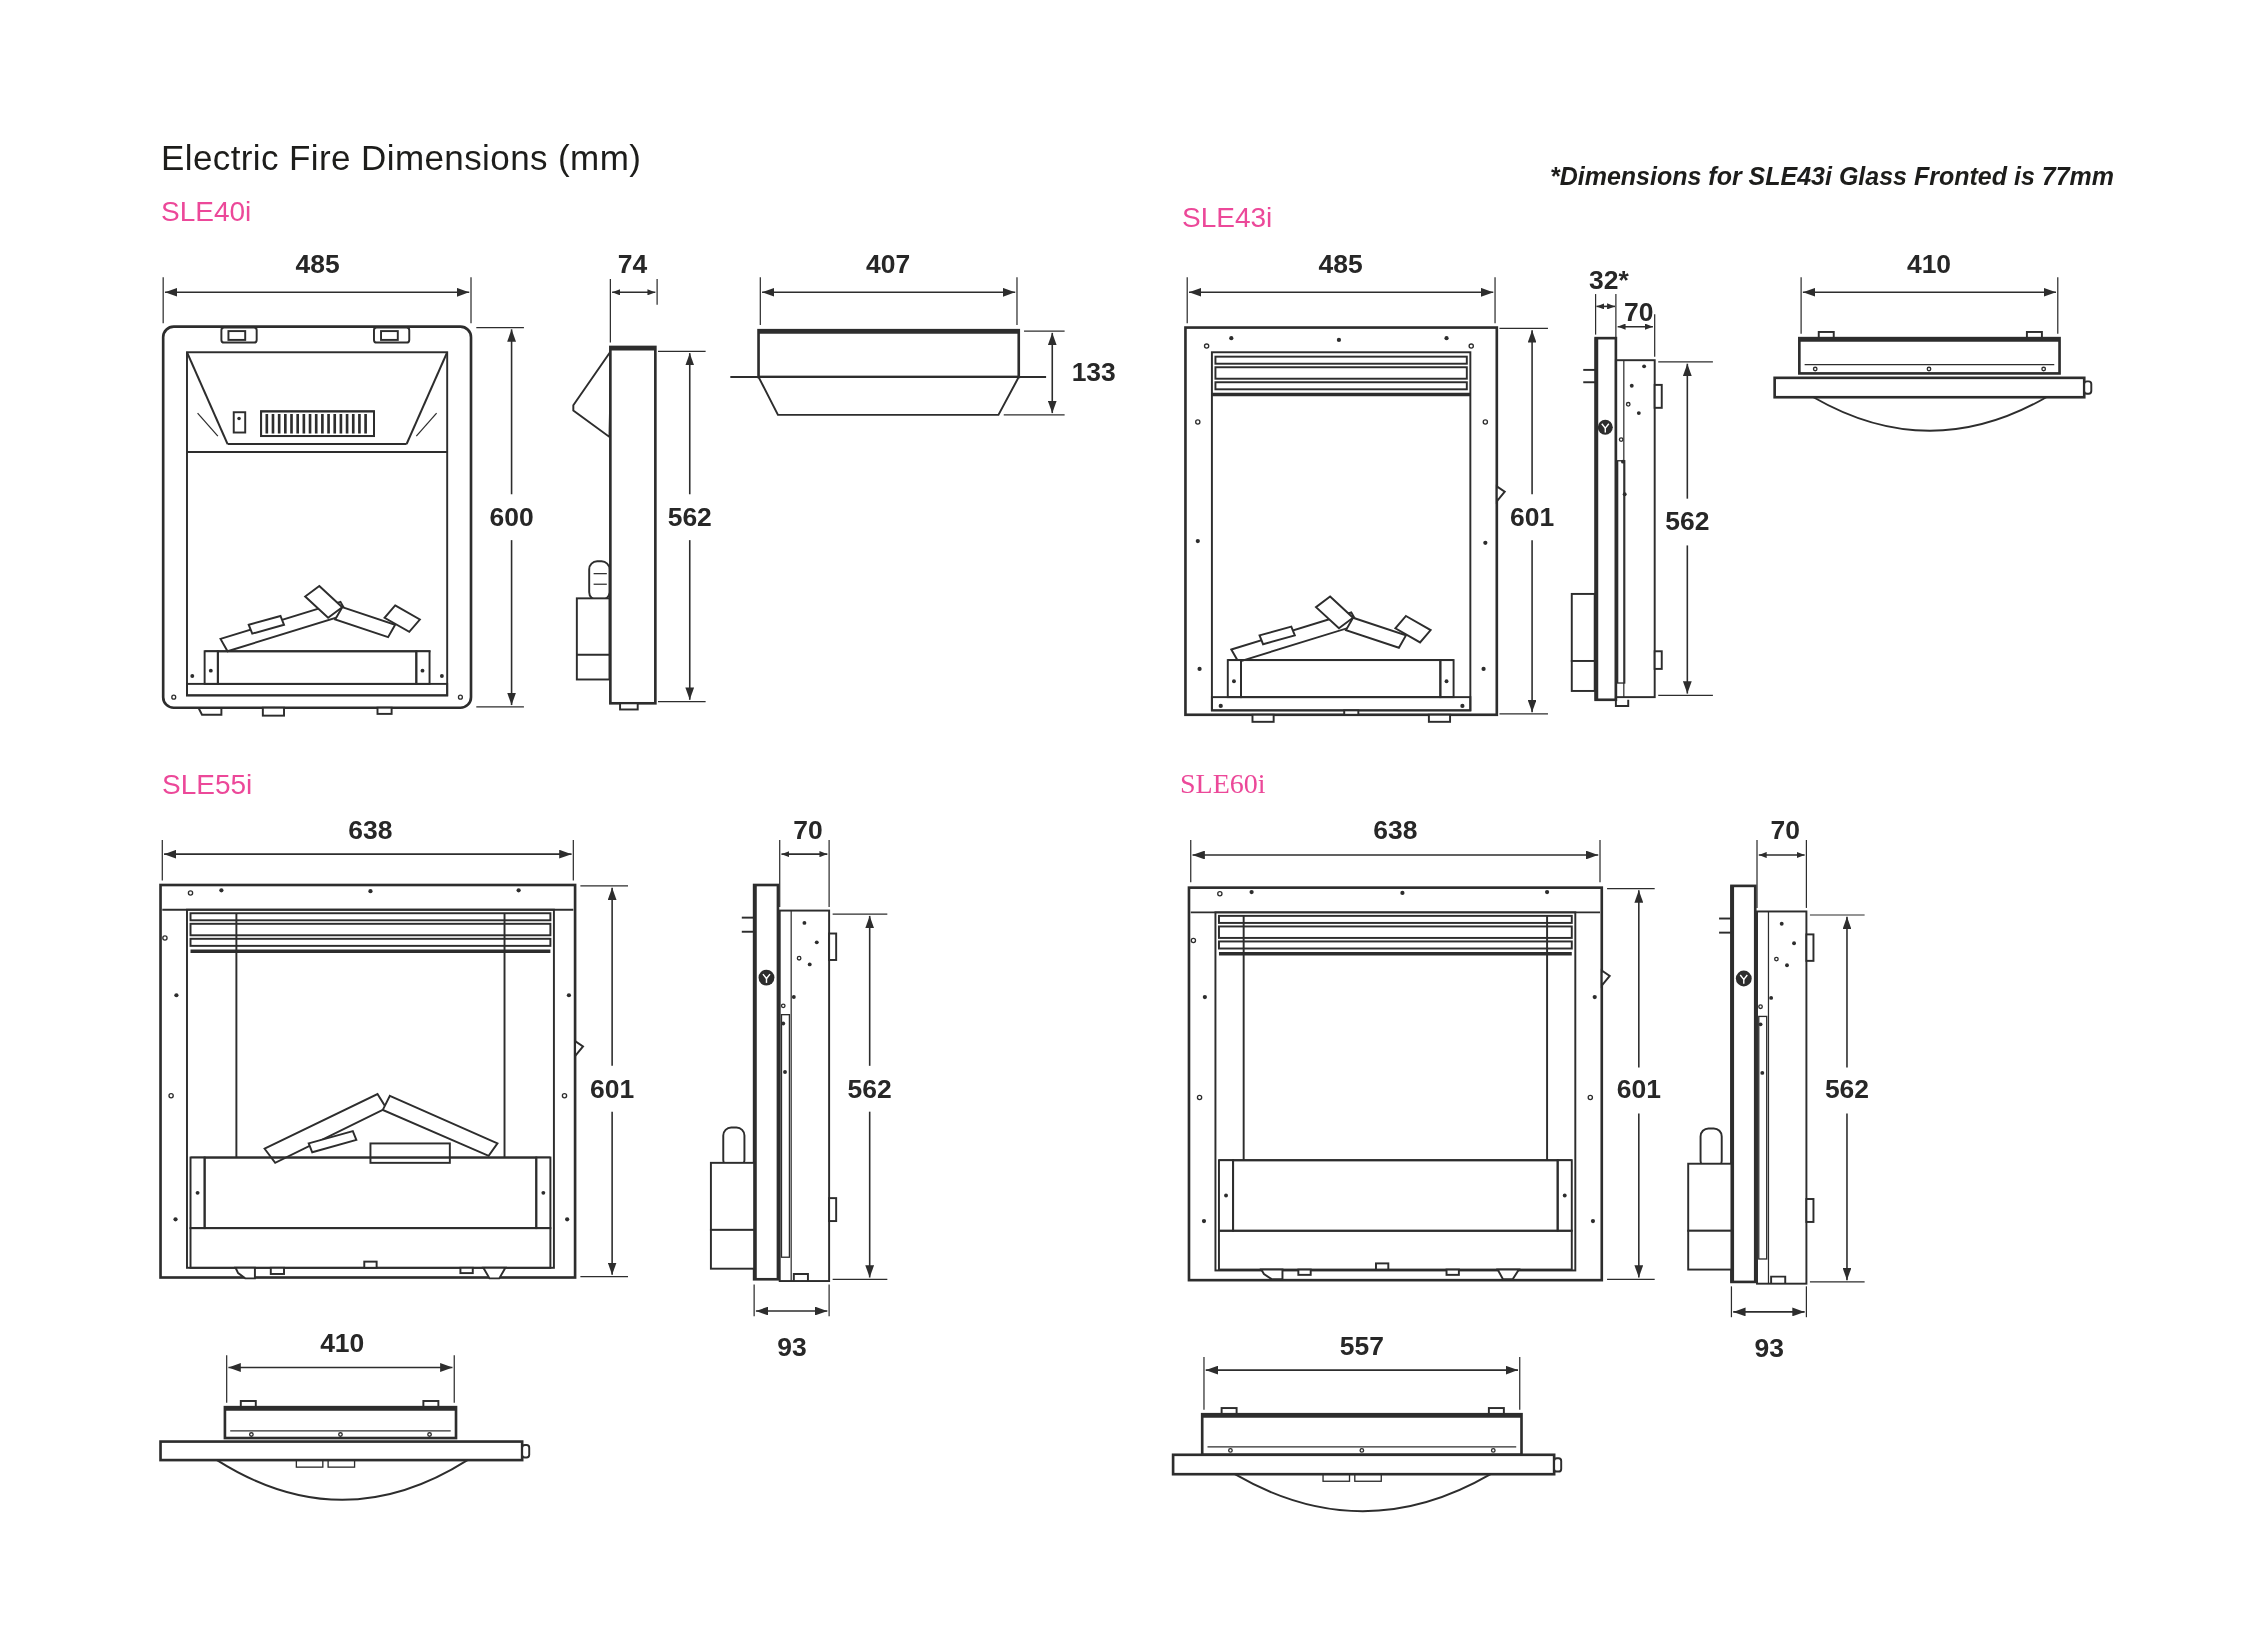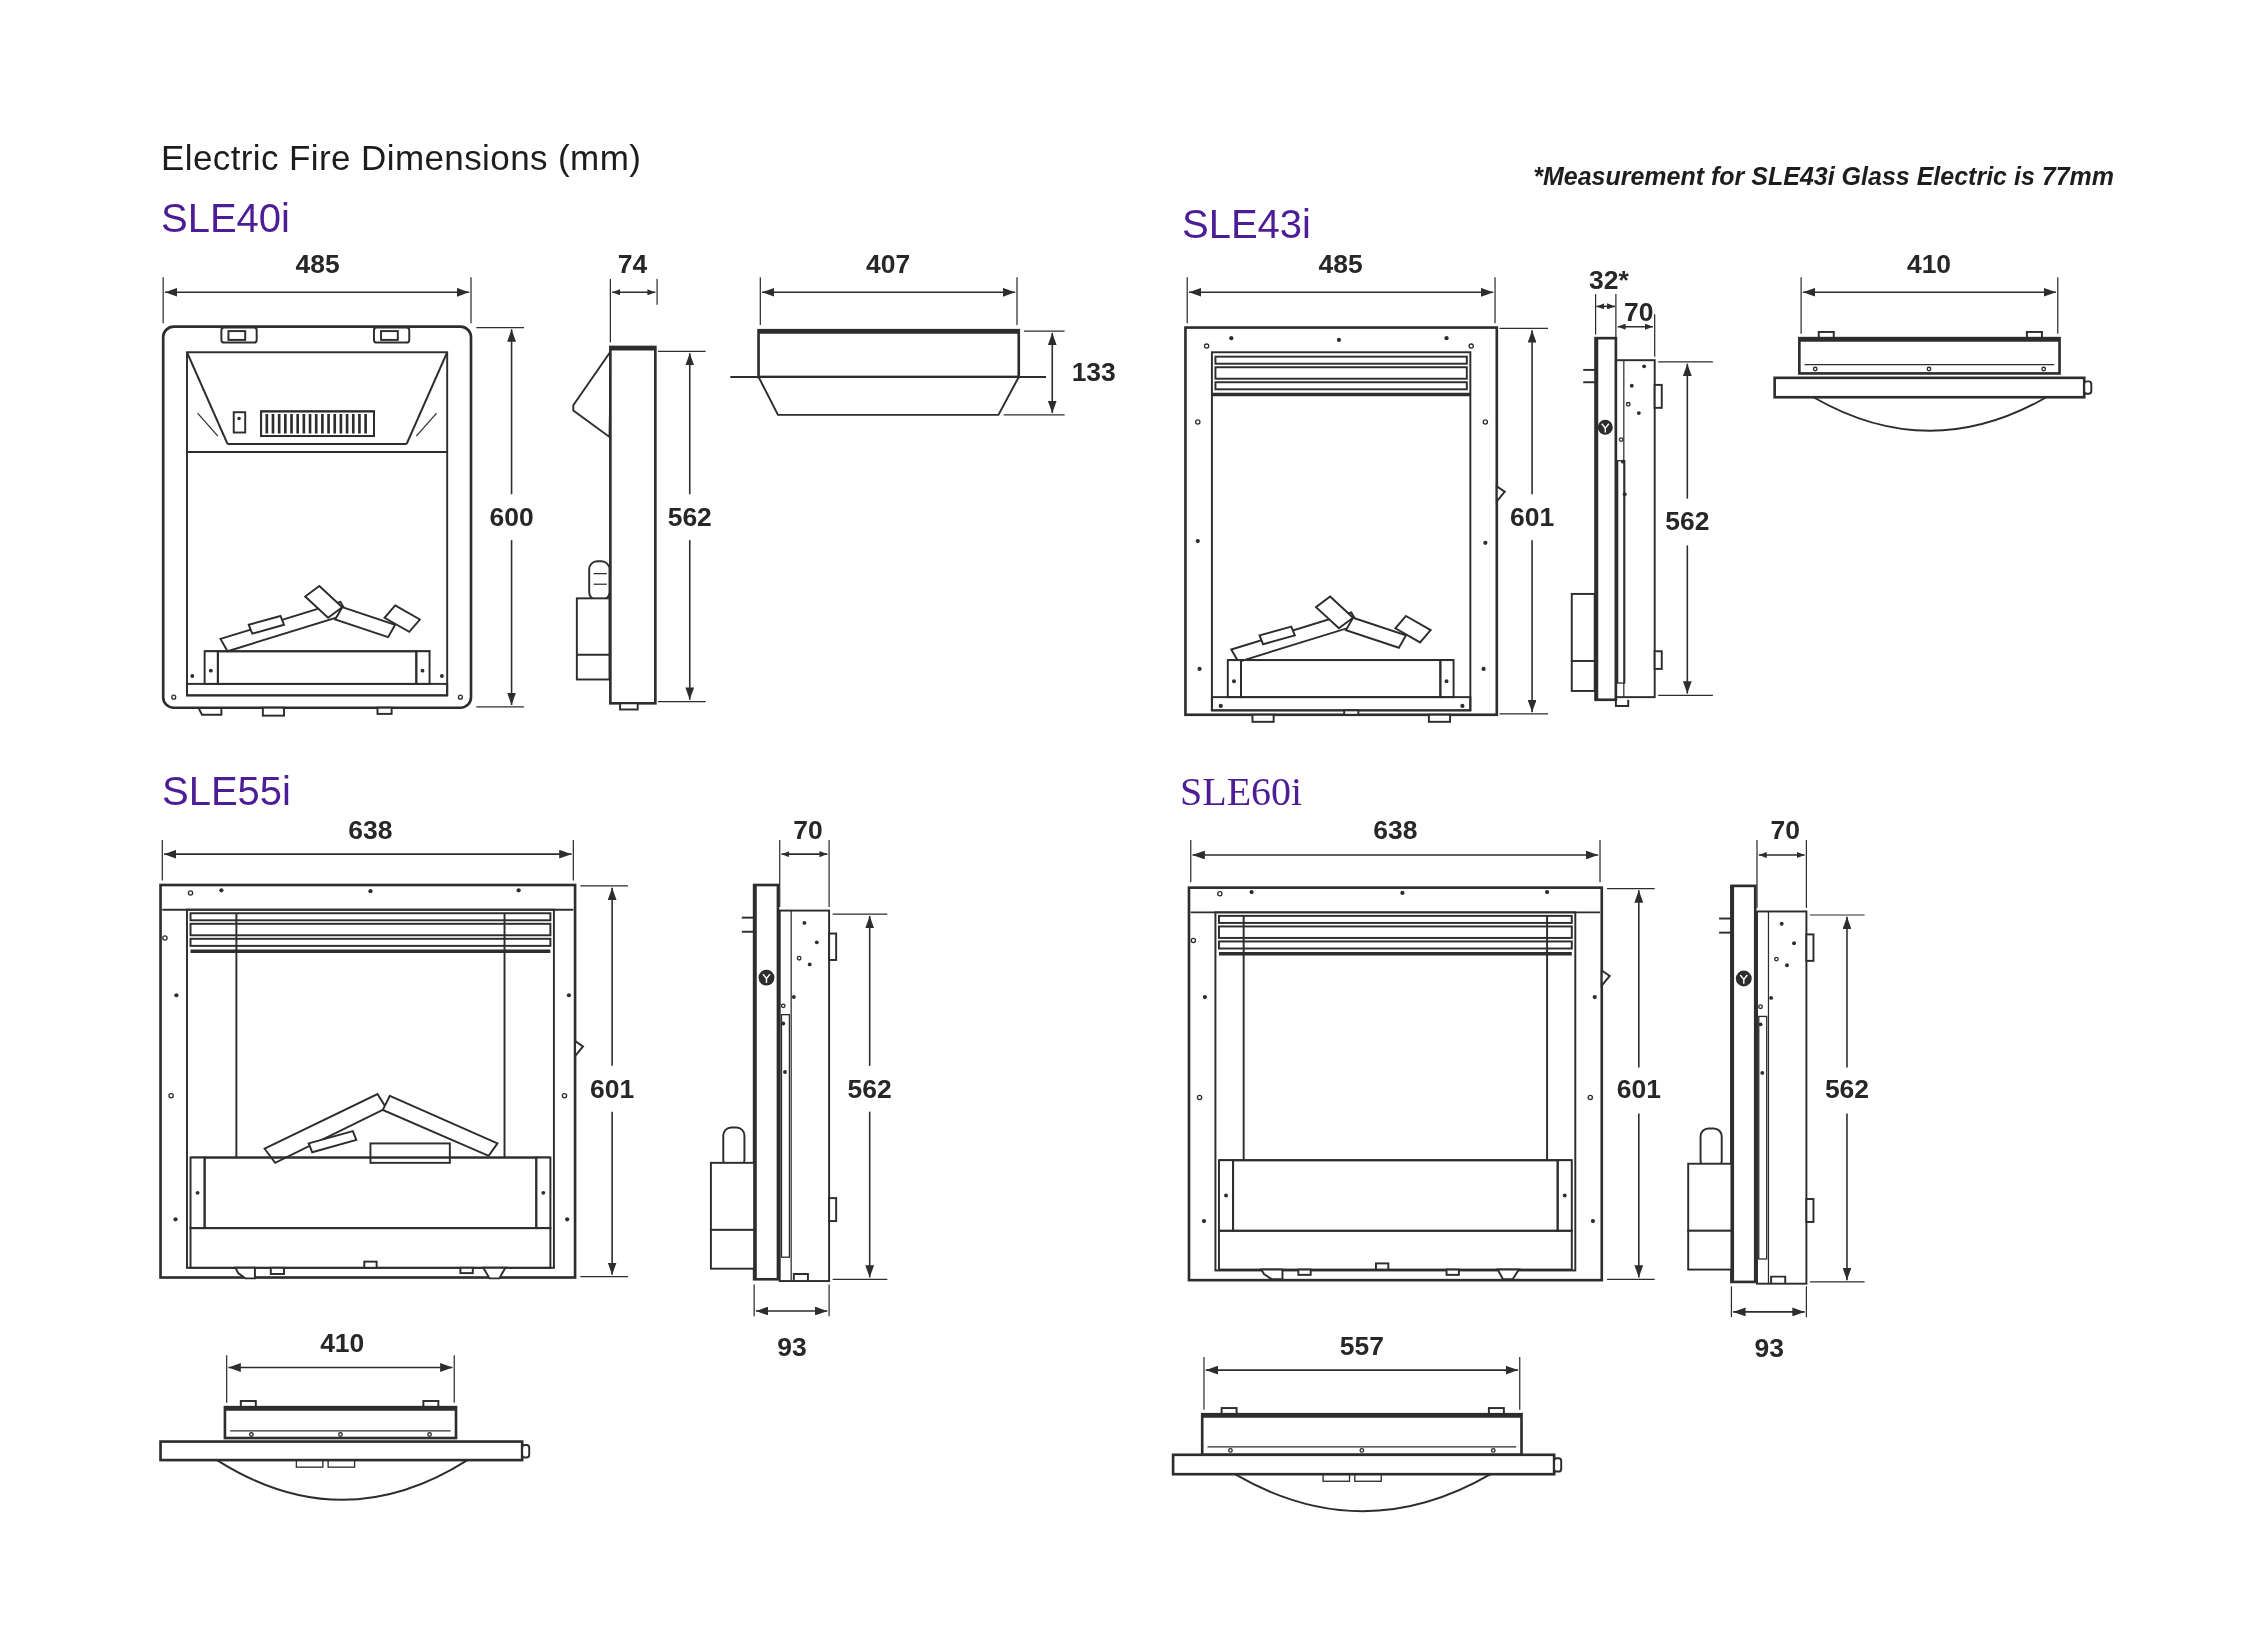--- a/index.html
+++ b/index.html
@@ -2,42 +2,42 @@
 <html style="font-size:14px"><head>
 <meta charset="utf-8">
 <style>
   html,body{margin:0;padding:0;background:#ffffff;}
   body{width:2258px;height:1628px;position:relative;overflow:hidden;
        font-family:"Liberation Sans", sans-serif;}
   .page-title{position:absolute;left:161px;top:138px;font-size:35px;
        font-weight:400;color:#1d1d1b;letter-spacing:0.4px;}
   .footnote{position:absolute;right:144px;top:162px;font-size:25px;
        font-weight:700;font-style:italic;color:#1d1d1b;}
-  .sec-label{position:absolute;font-size:40px;font-weight:400;color:#4c1d95;}
+  .sec-label{position:absolute;font-size:28px;font-weight:400;color:#ec4899;}
   #lbl-sle40i{left:161px;top:196px;}
   #lbl-sle43i{left:1182px;top:202px;}
   #lbl-sle55i{left:162px;top:769px;}
   #lbl-sle60i{left:1180px;top:768px;font-family:Liberation Serif, serif;}
   svg text.dimtxt{font-family:"Liberation Sans", sans-serif;font-size:30px;
        font-weight:700;fill:#272727;text-anchor:middle;}
   svg .o{stroke:#2d2d2d;stroke-width:3;fill:#fff;}
   svg .l{stroke:#2d2d2d;stroke-width:2.2;fill:none;}
   svg .lw{stroke:#2d2d2d;stroke-width:2.2;fill:#fff;}
   svg .thin{stroke-width:1.5;}
   svg .hv{stroke:#2d2d2d;stroke-width:4;fill:none;}
   svg .dim{stroke:#2d2d2d;stroke-width:1.8;fill:none;}
   svg .ext{stroke:#2d2d2d;stroke-width:1.4;fill:none;}
   svg .dot{fill:#2d2d2d;stroke:none;}
   svg .odot{fill:#fff;stroke:#2d2d2d;stroke-width:1.5;}
 </style>
 </head>
 <body>
 
 <div class="page-title">Electric Fire Dimensions (mm)</div>
-<div class="footnote">*Measurement for SLE43i Glass Electric is 77mm</div>
+<div class="footnote">*Dimensions for SLE43i Glass Fronted is 77mm</div>
 
 <div class="sec-label" id="lbl-sle40i">SLE40i</div>
 <div class="sec-label" id="lbl-sle43i">SLE43i</div>
 <div class="sec-label" id="lbl-sle55i">SLE55i</div>
 <div class="sec-label" id="lbl-sle60i">SLE60i</div>
 
 <svg width="2258" height="1628" viewBox="0 0 2560 1845" style="position:absolute;left:0;top:0">
   <defs>
     <marker id="mA" markerUnits="userSpaceOnUse" markerWidth="14" markerHeight="10" refX="14" refY="5" orient="auto-start-reverse">
       <path d="M0,0 L14,5 L0,10 Z" fill="#2d2d2d"></path>

